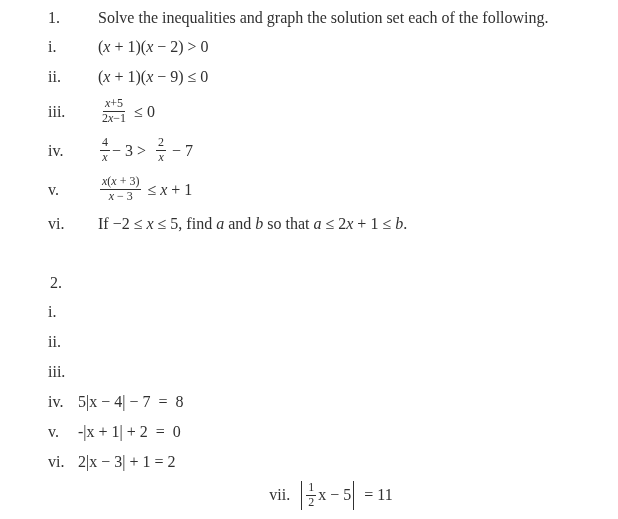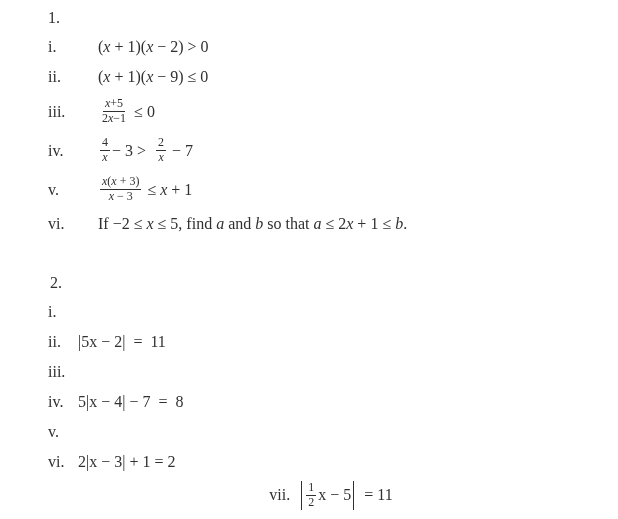--- a/index.html
+++ b/index.html
@@ -72,20 +72,21 @@
   }
 </style>
 </head>
 <body>
 
 <div class="page">
 
   <div class="section sec-0">
     <div class="row heading-row">
       <span class="num-label">1.</span>
+      <span class="heading-text">Solve the inequalities and graph the solution set each of the following.</span>
     </div>
     <div class="items">
         <div class="row item-row">
           <span class="lbl">i.</span>
           <span class="math">
             <span class="rm">(</span>
             <span class="it">x</span>
             <span class="rm"> + 1)(</span>
             <span class="it">x</span>
             <span class="rm"> − 2) &gt; 0</span>
@@ -185,35 +186,35 @@
   <div class="section sec-1">
     <div class="row heading-row">
       <span class="num-label">2.</span>
     </div>
     <div class="items">
         <div class="row item-row">
           <span class="lbl">i.</span>
         </div>
         <div class="row item-row">
           <span class="lbl">ii.</span>
-          <span class="math">
-            <span class="rm">|5x − 2|  =  11</span>
-          </span>
         </div>
         <div class="row item-row">
           <span class="lbl">iii.</span>
         </div>
         <div class="row item-row">
           <span class="lbl">iv.</span>
           <span class="math">
             <span class="rm">5|x − 4| − 7  =  8</span>
           </span>
         </div>
         <div class="row item-row">
           <span class="lbl">v.</span>
+          <span class="math">
+            <span class="rm">-|x + 1| + 2  =  0</span>
+          </span>
         </div>
         <div class="row item-row">
           <span class="lbl">vi.</span>
           <span class="math">
             <span class="rm">2|x − 3| + 1 = 2</span>
           </span>
         </div>
         <div class="row item-row tall">
           <span class="lbl">vii.</span>
           <span class="math">

